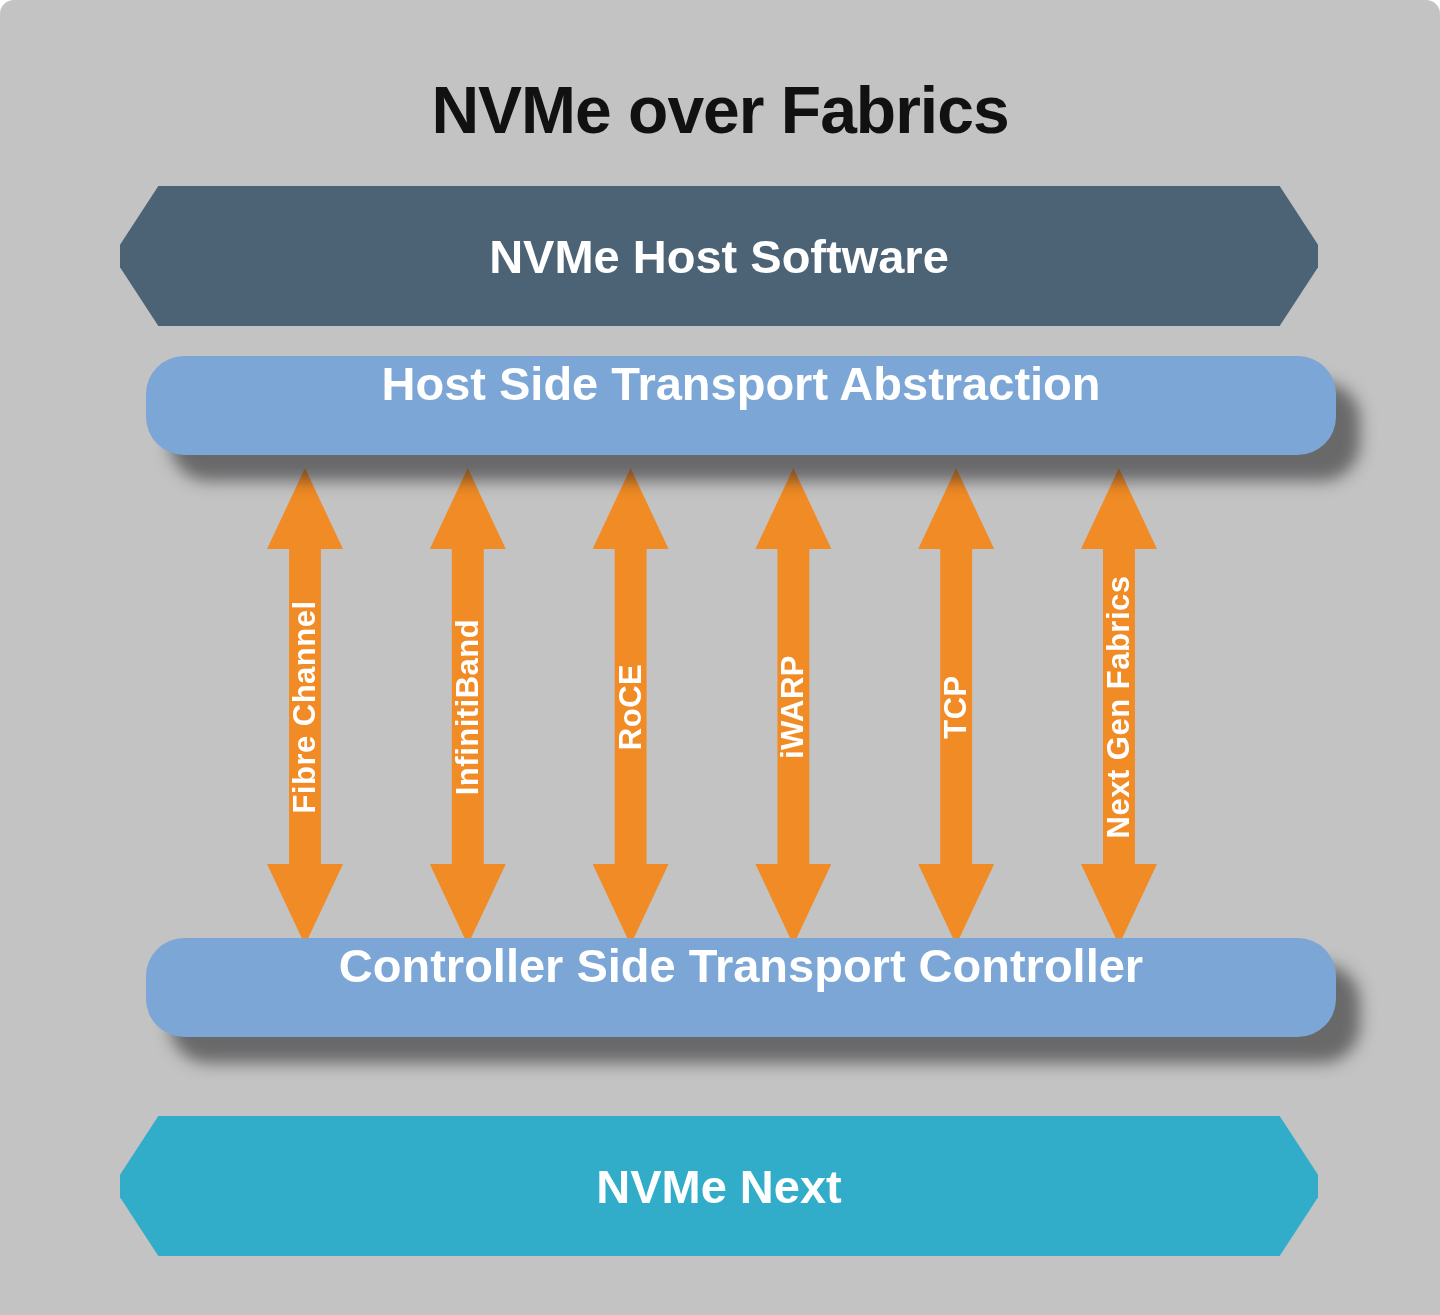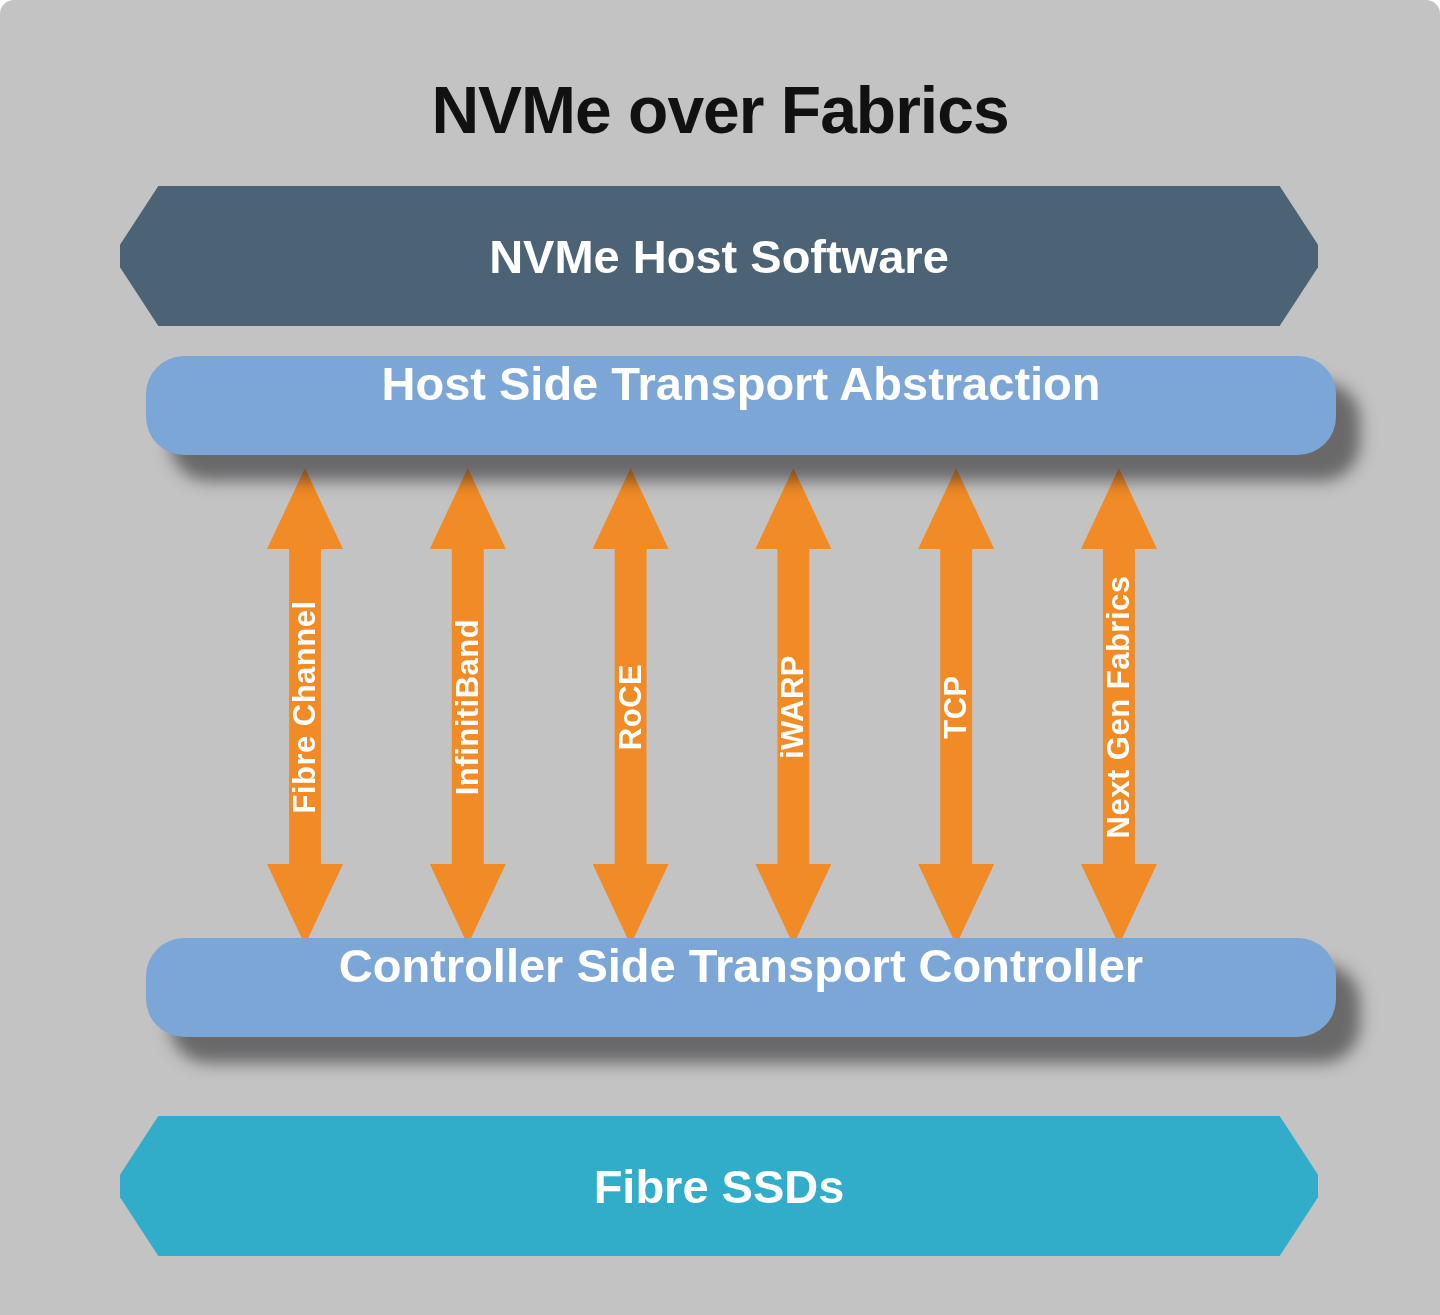--- a/index.html
+++ b/index.html
@@ -160,16 +160,16 @@
         <div class="arrow-shape"></div>
         <span class="arrow-label">Next Gen Fabrics</span>
       </div>
     </div>
 
   <div class="bar bar-controllerside">
     <span class="bar-label">Controller Side Transport Controller</span>
   </div>
 
   <div class="banner banner-ssd">
-    <span class="banner-label">Fibre SSDs</span>
+    <span class="banner-label">NVMe Next</span>
   </div>
 
 </div>
 
 </body></html>

